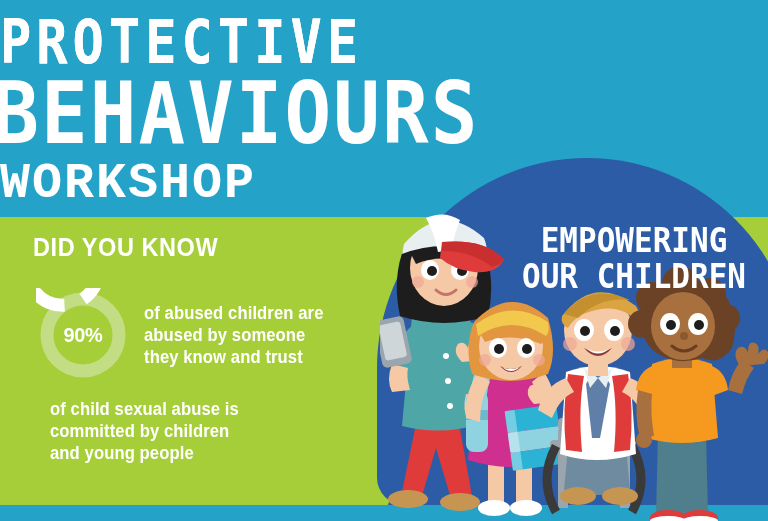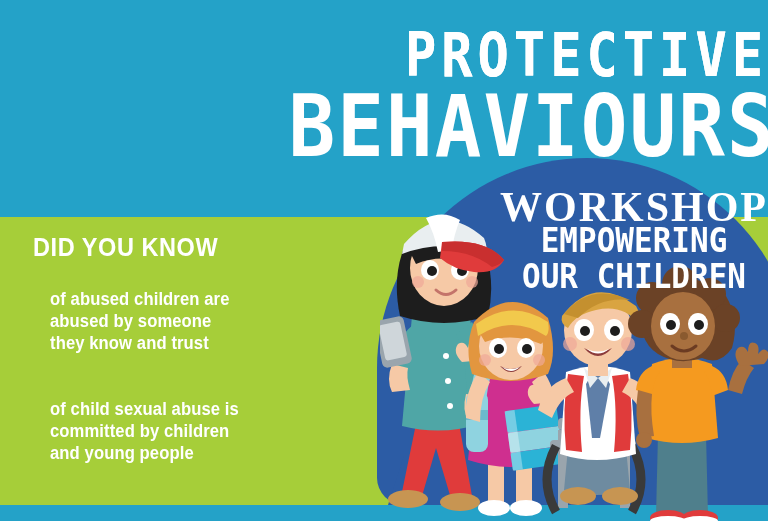--- a/index.html
+++ b/index.html
@@ -23,38 +23,38 @@
   }
   .blue-dome-foot{
     position:absolute;left:410px;top:470px;width:387px;height:35px;background:#2c5ca5;
   }
   .blue-dome-skew{
     position:absolute;left:388px;top:455px;width:60px;height:50px;background:#2c5ca5;
     transform:skewX(-18deg);transform-origin:bottom left;
   }
 
   
-  .headline{position:absolute;left:0;top:25px;width:768px;text-align:right;z-index:30;}
+  .headline{position:absolute;left:0;top:12px;width:768px;text-align:left;z-index:30;}
   .t-protective{
     font-family:"DejaVu Sans Mono","Liberation Mono",monospace;
     color:#ffffff;font-weight:bold;font-size:52px;line-height:50px;
     letter-spacing:5px;
     transform:scaleY(1.18);transform-origin:center top;
     text-shadow:0 0 0 #fff;
   }
   .t-behaviours{
     font-family:"DejaVu Sans Mono","Liberation Mono",monospace;
     color:#ffffff;font-weight:bold;font-size:76px;line-height:72px;
     letter-spacing:2px;margin-top:12px;
     transform:scaleY(1.12) scaleX(1.02);transform-origin:center top;
   }
   .t-workshop{
-    font-family:Liberation Serif, serif;
-    color:#ffffff;font-weight:bold;font-size:42px;line-height:47px;
-    letter-spacing:2px;margin-top:25px;
+    font-family:Liberation Mono, monospace;
+    color:#ffffff;font-weight:bold;font-size:50px;line-height:47px;
+    letter-spacing:2px;margin-top:14px;
   }
 
   
   .didyouknow{
     position:absolute;left:33px;top:233px;z-index:20;
     color:#ffffff;font-weight:bold;font-size:25px;letter-spacing:.6px;
     font-family:"Liberation Sans","DejaVu Sans",sans-serif;
     transform:scaleX(.94);transform-origin:left center;
   }
   .stat{position:absolute;z-index:20;display:flex;align-items:center;}
@@ -105,20 +105,27 @@
 
   <div class="headline">
     <div class="t-protective">PROTECTIVE</div>
     <div class="t-behaviours">BEHAVIOURS</div>
     <div class="t-workshop">WORKSHOP</div>
   </div>
 
   <div class="didyouknow">DID YOU KNOW</div>
 
   <div class="stat stat-1">
+    <div class="donut">
+      <svg width="94" height="94" viewBox="0 0 94 94" aria-hidden="true">
+        <circle cx="47" cy="47" r="36" fill="none" stroke="#c3dd85" stroke-width="13"></circle>
+        <path d="M47 11 A36 36 0 1 0 28.5 17.2" fill="none" stroke="#ffffff" stroke-width="13" stroke-linecap="butt"></path>
+      </svg>
+      <div class="pct">90%</div>
+    </div>
     <div class="stat-text">of abused children are
 abused by someone
 they know and trust</div>
   </div>
 
   <div class="stat stat-2">
     <div class="stat-text">of child sexual abuse is
 committed by children
 and young people</div>
   </div>

